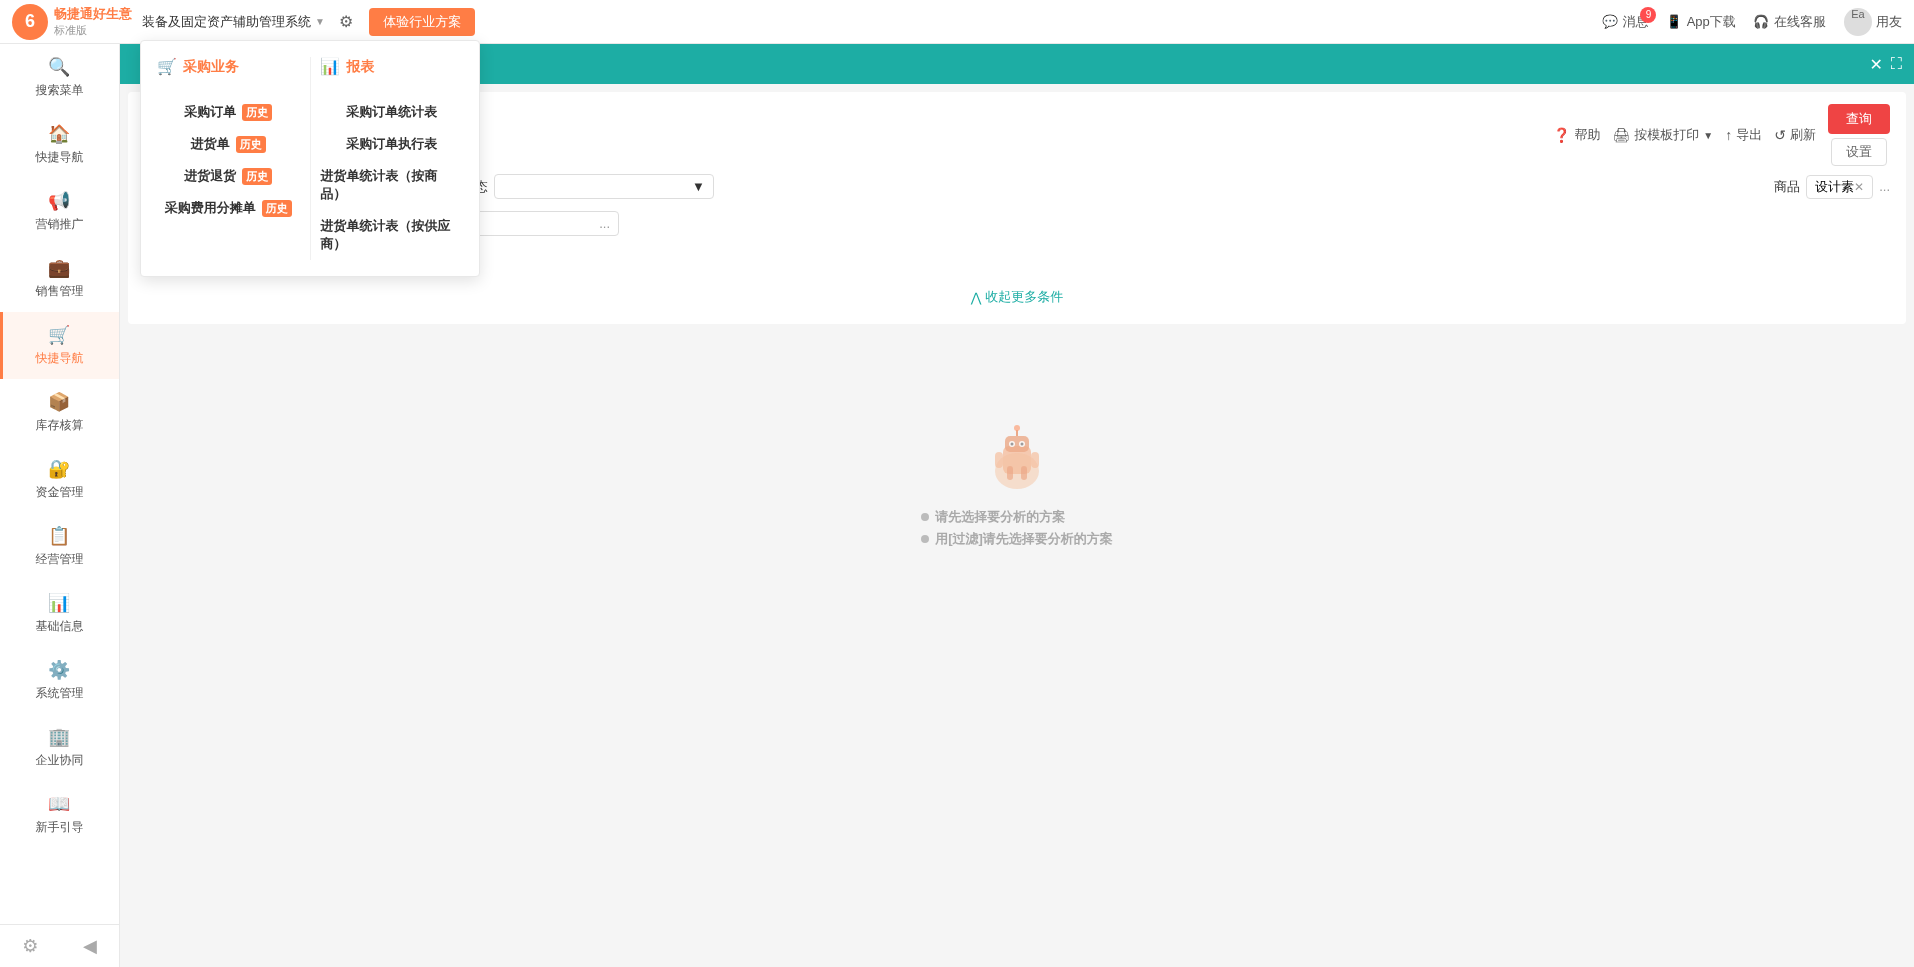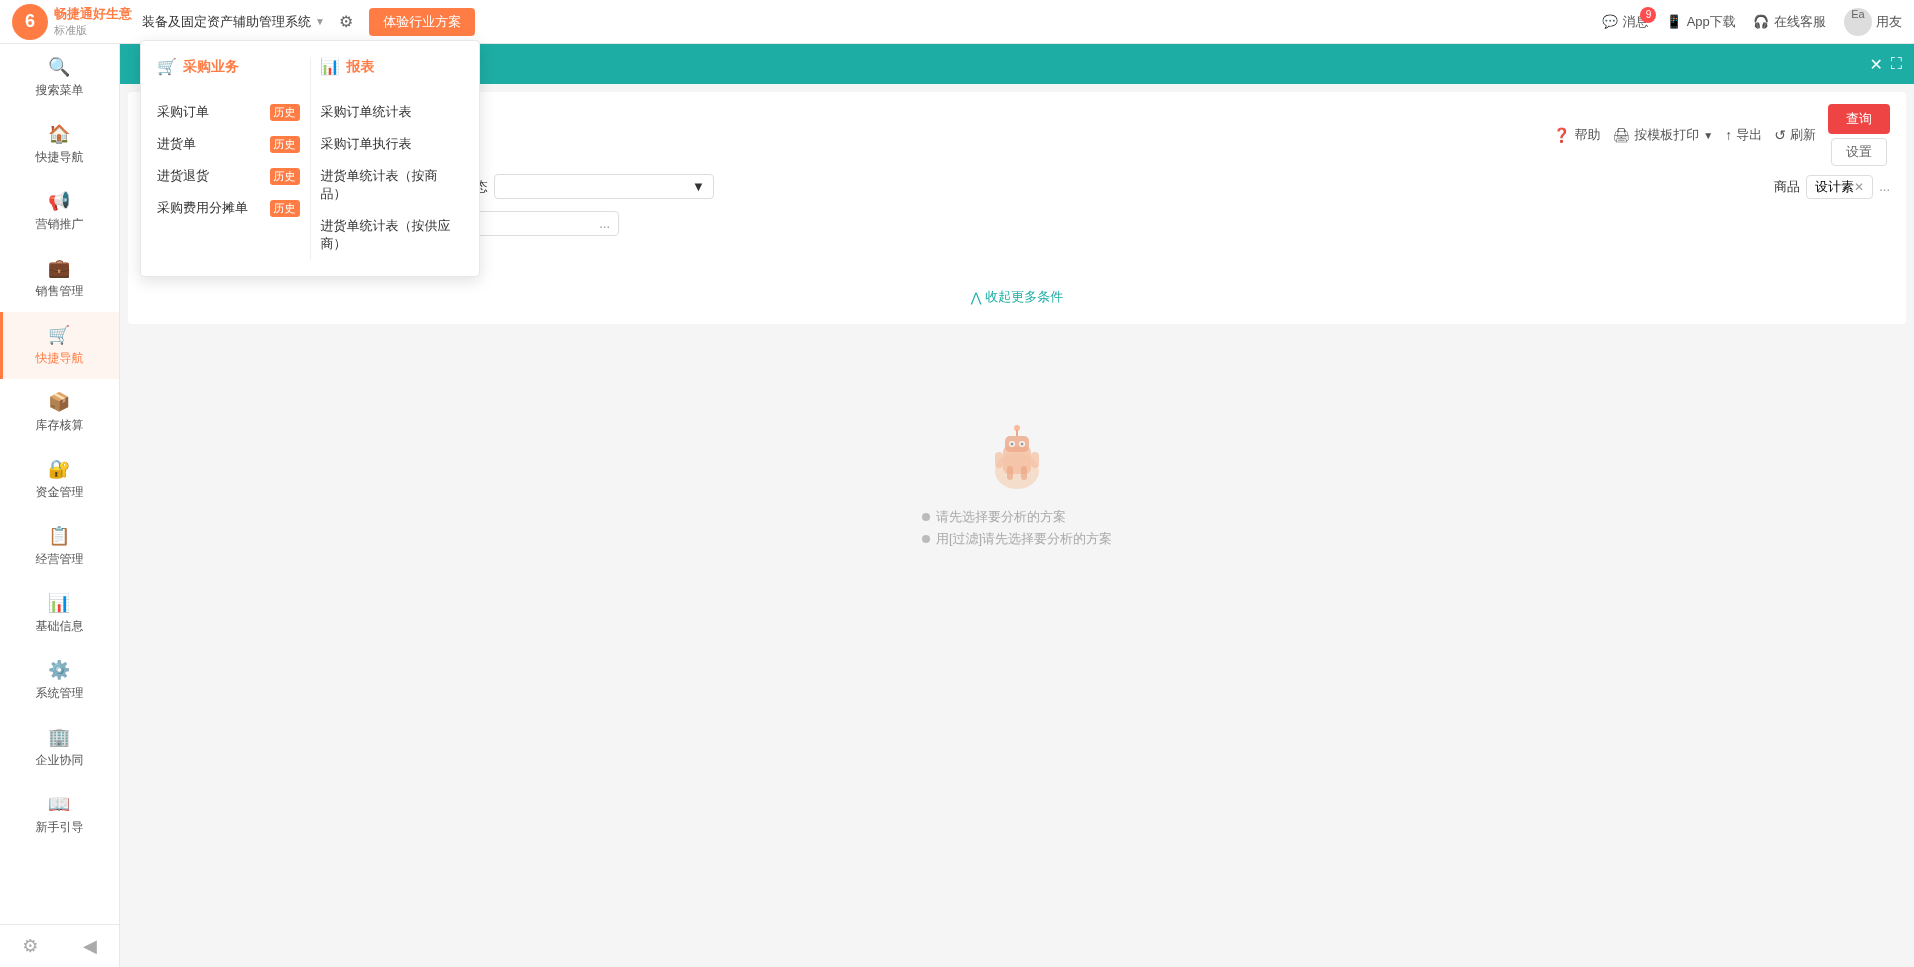--- a/index.html
+++ b/index.html
@@ -81,32 +81,32 @@
     .filter-date { display: flex; align-items: center; gap: 4px; font-size: 13px; color: #333; }
     .filter-date-input { border: 1px solid #ddd; border-radius: 4px; padding: 4px 8px; font-size: 13px; min-width: 100px; }
     .filter-tag { display: flex; align-items: center; background: #fff; border: 1px solid #ddd; border-radius: 4px; padding: 2px 8px; font-size: 13px; }
     .filter-tag-close { color: #999; cursor: pointer; font-size: 12px; }
     .dots { color: #999; cursor: pointer; }
     .collapse-row { display: flex; align-items: center; justify-content: center; padding: 6px 0; color: #1dada4; font-size: 13px; cursor: pointer; gap: 4px; }
 
     
     .empty-state { display: flex; flex-direction: column; align-items: center; justify-content: center; height: 300px; gap: 12px; }
     .empty-icon { width: 80px; height: 80px; opacity: 0.7; }
-    .empty-text { color: #aaa; font-size: 13px; display: flex; flex-direction: column; align-items: flex-start; gap: 4px; }
+    .empty-text { color: #aaa; font-size: 13px; display: flex; flex-direction: column; align-items: flex-start; gap: 4px; font-weight: bold; }
     .empty-text-item { display: flex; align-items: center; gap: 6px; }
     .empty-dot { width: 8px; height: 8px; border-radius: 50%; background: #ccc; }
     .dropdown-menu {
       position: absolute; top: 40px; left: 140px; background: #fff;
       border: 1px solid #e8e8e8; border-radius: 4px; box-shadow: 0 4px 16px rgba(0,0,0,0.12);
       z-index: 200; display: flex; gap: 0; min-width: 340px; padding: 16px;
     }
     .dropdown-col { flex: 1; }
     .dropdown-col-title { display: flex; align-items: center; gap: 6px; color: #ff7d45; font-size: 14px; font-weight: bold; margin-bottom: 12px; padding-bottom: 8px; }
     .dropdown-col-title-icon { font-size: 16px; }
-    .dropdown-item { display: flex; align-items: center; justify-content: space-between; padding: 7px 0; color: #333; font-size: 13px; cursor: pointer; }
+    .dropdown-item { display: flex; align-items: center; justify-content: center; padding: 7px 0; color: #333; font-size: 13px; cursor: pointer; font-weight: bold; }
     .history-tag { background: #ff7d45; color: white; border-radius: 3px; font-size: 11px; padding: 1px 4px; margin-left: 6px; }
 
     .divider { width: 1px; background: #f0f0f0; margin: 0 10px; }
   </style>
 </head>
 <body>
 
 <div class="top-bar">
   <div class="top-bar-logo">
     <div class="logo-icon">

